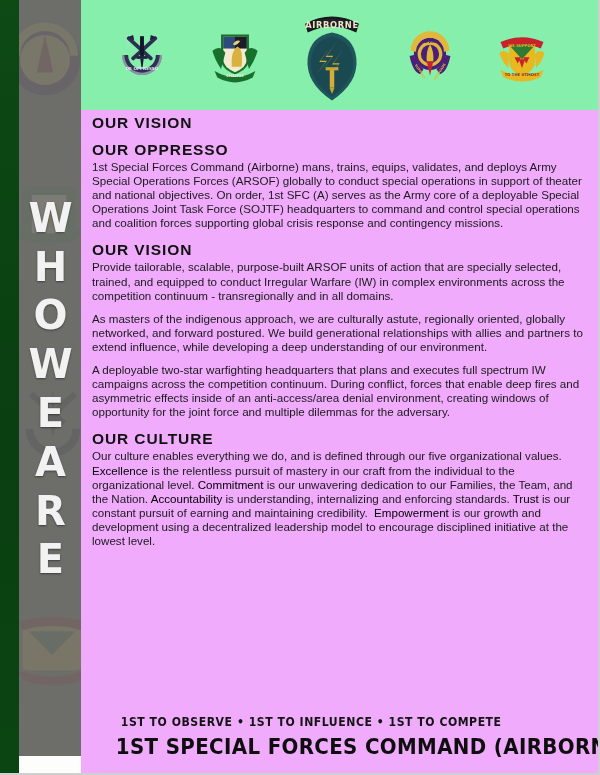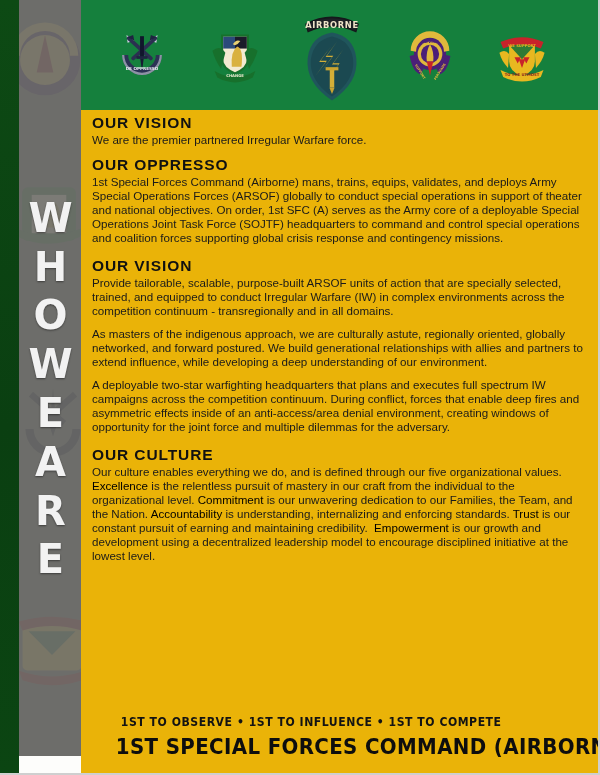--- a/index.html
+++ b/index.html
@@ -57,30 +57,30 @@
     letter-spacing:-1px;
     text-shadow:0 1px 2px rgba(0,0,0,.45);
   }
 
   
   .crest-bar{
     position:absolute;left:81px;top:0;right:0;height:110px;
     display:flex;align-items:center;justify-content:space-around;
     padding:0 30px 0 14px;
     box-sizing:border-box;
-    background:#15803d;
+    background:#86efac;
   }
   .crest{display:block;}
 
   
   .content{
     position:absolute;left:81px;top:110px;right:0;bottom:0;
     padding:4px 14px 4px 11px;
     box-sizing:border-box;
-    background:#eab308;
+    background:#f0abfc;
   }
   h2.sec-head{
     margin:0 0 1px 0;
     font-family:"Liberation Sans",sans-serif;
     font-weight:700;
     font-size:15.5px;
     letter-spacing:.9px;
     color:#111;
   }
   .sec{margin:0 0 11px 0;}
@@ -242,21 +242,20 @@
       <path d="M10 82 q40 20 80 0 l-5 13 q-35 17 -70 0 Z" fill="#e8b820"></path>
       <text x="50" y="93" font-family="DejaVu Sans, sans-serif" font-size="7" font-weight="700" fill="#8a1d1d" text-anchor="middle">TO THE UTMOST</text>
     </svg>
 
   </div>
 
   <div class="content">
 
     <div class="sec tight">
       <h2 class="sec-head">OUR VISION</h2>
-      <p class="body">We are the premier partnered Irregular Warfare force.</p>
     </div>
 
     <div class="sec">
       <h2 class="sec-head">OUR OPPRESSO</h2>
       <p class="body">1st Special Forces Command (Airborne) mans, trains, equips, validates, and deploys Army Special Operations Forces (ARSOF) globally to conduct special operations in support of theater and national objectives. On order, 1st SFC (A) serves as the Army core of a deployable Special Operations Joint Task Force (SOJTF) headquarters to command and control special operations and coalition forces supporting global crisis response and contingency missions.</p>
     </div>
 
     <div class="sec">
       <h2 class="sec-head">OUR VISION</h2>
       <p class="body">Provide tailorable, scalable, purpose-built ARSOF units of action that are specially selected, trained, and equipped to conduct Irregular Warfare (IW) in complex environments across the competition continuum - transregionally and in all domains.</p>

